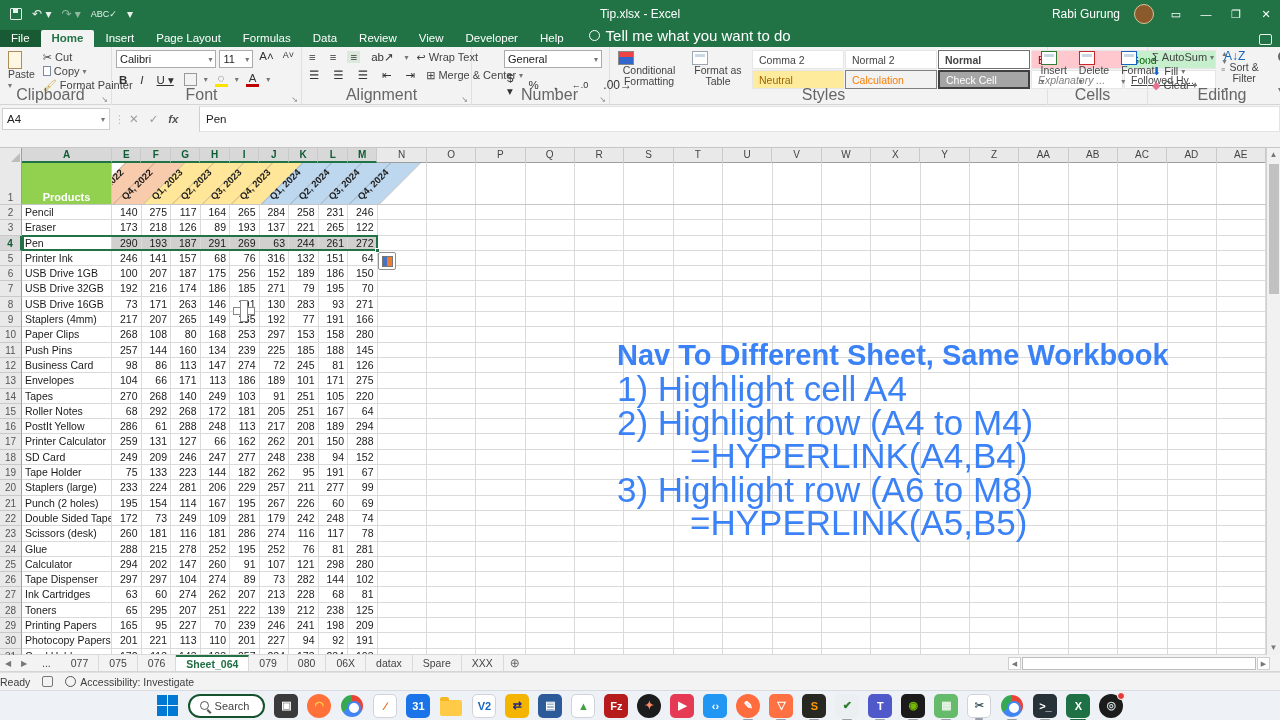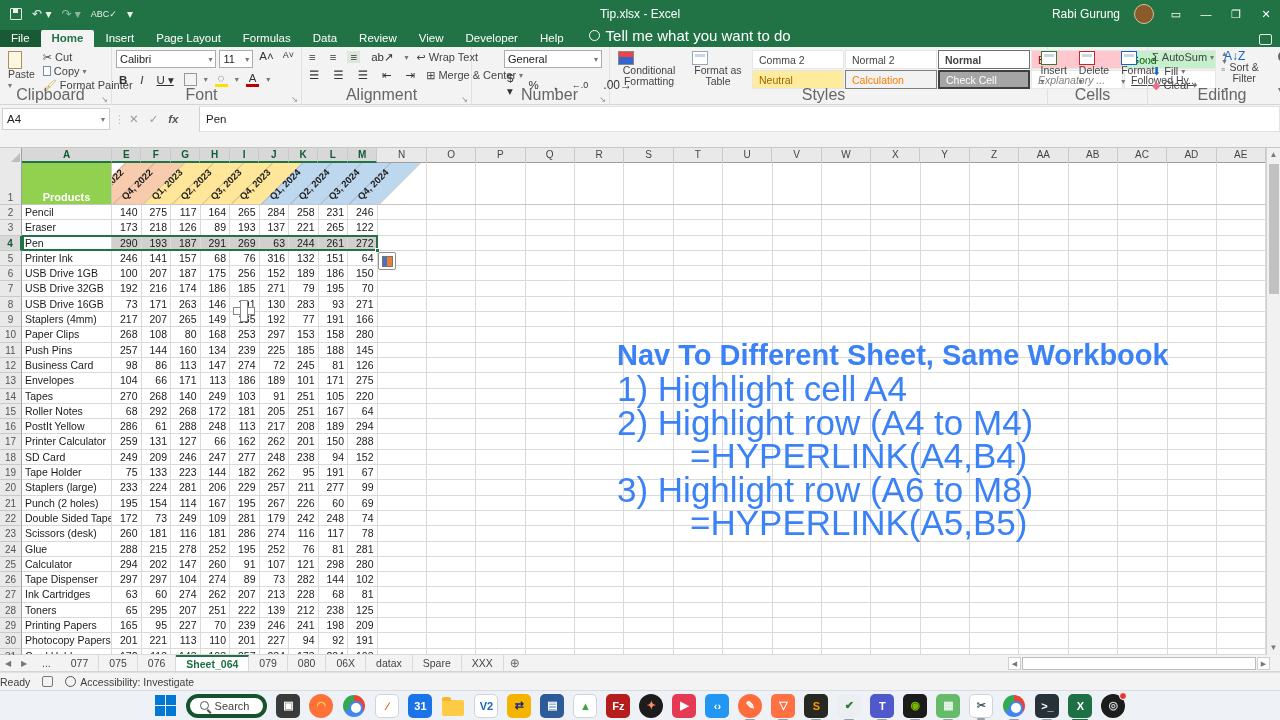--- a/index.html
+++ b/index.html
@@ -114,21 +114,21 @@
   .viewbtns{display:flex;gap:8px;align-items:center;}
   .vb{width:18px;height:14px;border:1px solid #bbb;background:#fff;}
   .vb.on{background:#d0d0d0;border-color:#9a9a9a;}
   .zoomslider{display:flex;align-items:center;gap:6px;color:#555;}
   .ztrack{width:90px;height:2px;background:#b5b5b5;position:relative;}
   .zthumb{position:absolute;left:58px;top:-4px;width:4px;height:10px;background:#6a6a6a;}
   
   #taskbar{position:absolute;left:0;top:690px;width:1280px;height:30px;background:#eef1f6;border-top:1px solid #d8dce2;display:flex;align-items:center;justify-content:center;gap:9px;}
   #startbtn{width:22px;height:22px;display:grid;grid-template-columns:10px 10px;grid-template-rows:10px 10px;gap:1px;place-content:center;}
   #startbtn span{background:#0078d4;}
-  #searchpill{height:24px;background:#fff;border:4px solid #14532d;border-radius:12px;display:flex;align-items:center;gap:6px;padding:0 14px 0 10px;font-size:11px;color:#444;}
+  #searchpill{height:24px;background:#fff;border:2px solid #14532d;border-radius:12px;display:flex;align-items:center;gap:6px;padding:0 14px 0 10px;font-size:11px;color:#444;}
   .mag{width:9px;height:9px;border:1.5px solid #555;border-radius:50%;position:relative;}
   .mag:after{content:"";position:absolute;left:7px;top:7px;width:5px;height:1.5px;background:#555;transform:rotate(45deg);transform-origin:0 0;}
   .tico{width:24px;height:24px;border-radius:5px;display:flex;align-items:center;justify-content:center;font-size:11px;font-weight:bold;position:relative;flex:none;}
   .tico.round{border-radius:50%;}
   .tico .under{position:absolute;bottom:-3px;left:7px;right:7px;height:2px;background:#9aa0a8;border-radius:1px;}
   .tico.active .under{background:#1e6e41;left:4px;right:4px;}
   .tico .dot{position:absolute;right:-2px;top:-2px;width:8px;height:8px;border-radius:50%;background:#e53935;border:1px solid #fff;}
   .chromeball{width:22px;height:22px;border-radius:50%;background:conic-gradient(#ea4335 0 33%,#4285f4 33% 66%,#34a853 66% 100%);position:relative;}
   .chromeball:after{content:"";position:absolute;left:6px;top:6px;width:10px;height:10px;border-radius:50%;background:#fff;border:2px solid #4285f4;}
   .folder{width:22px;height:16px;background:#ffca45;border-radius:2px;position:relative;margin-top:4px;}

